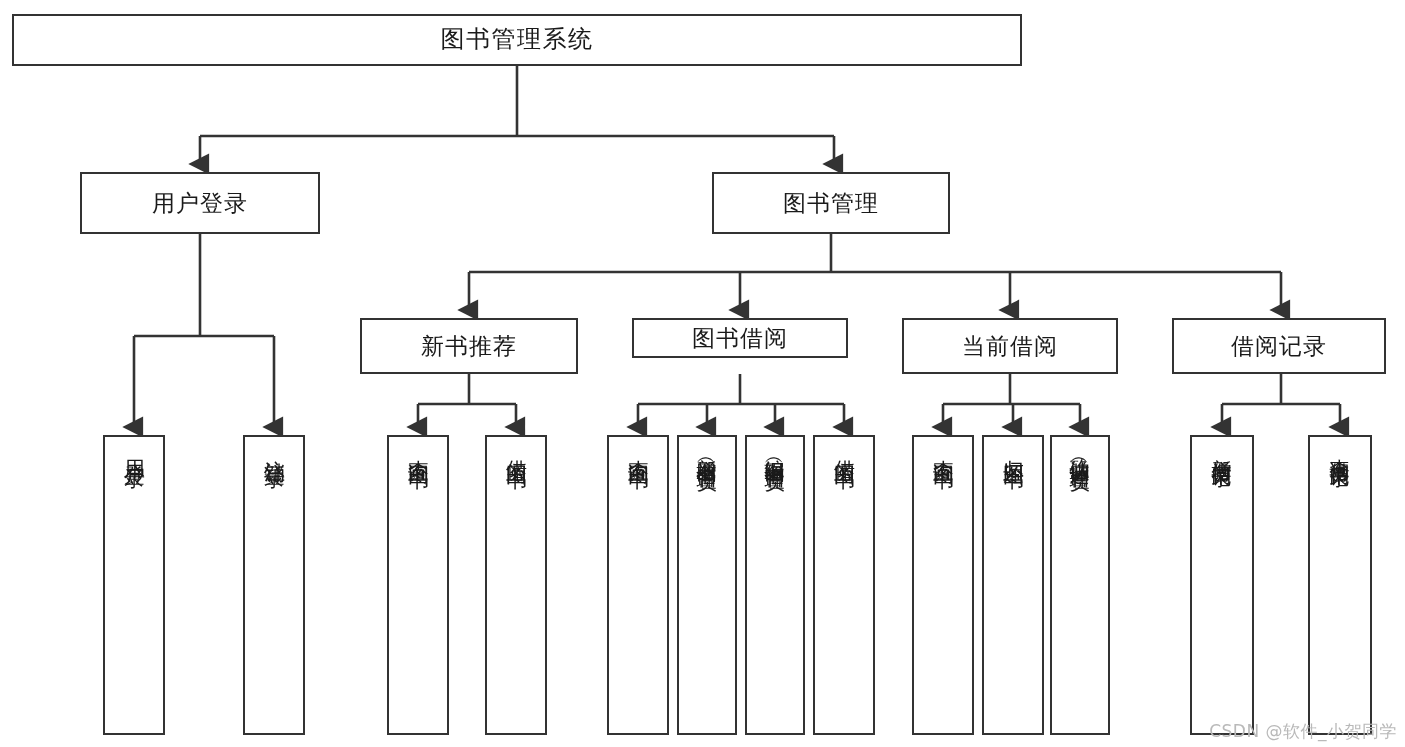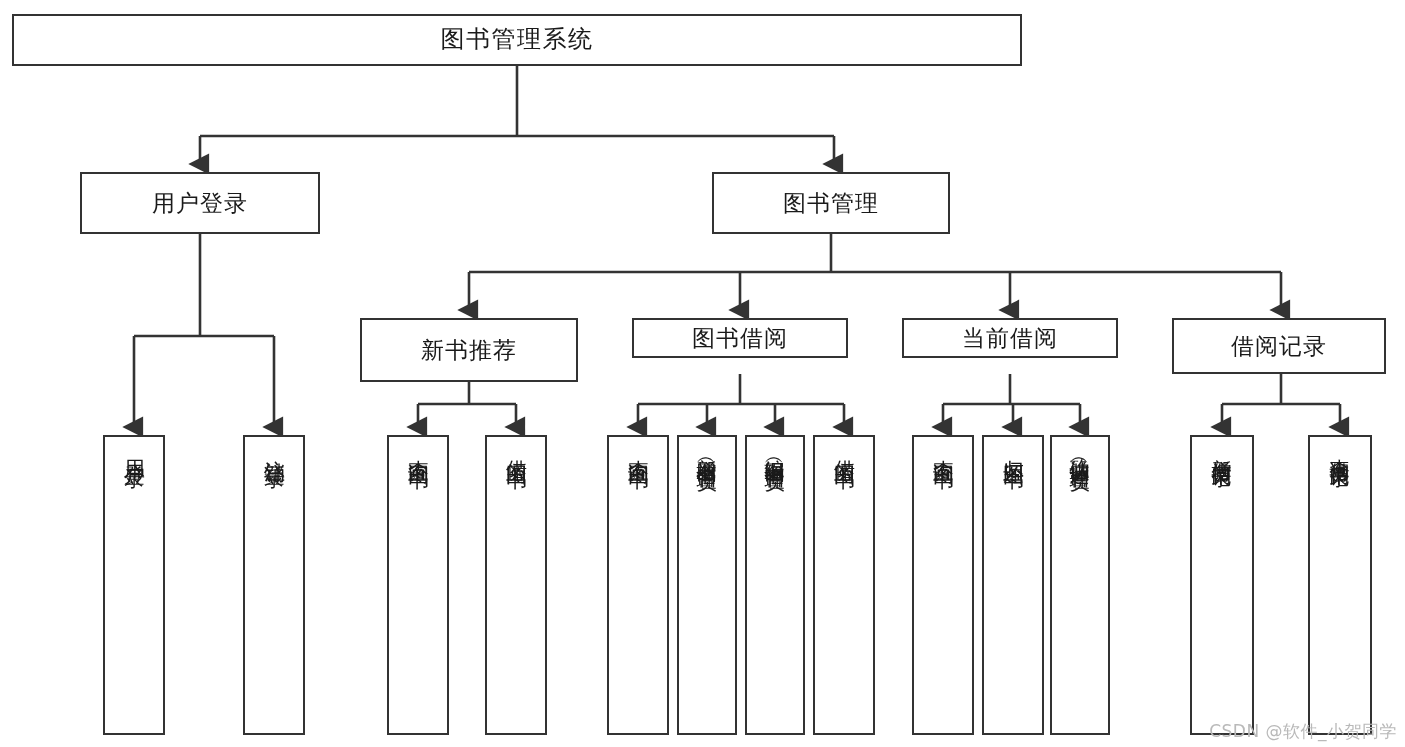--- a/index.html
+++ b/index.html
@@ -138,27 +138,27 @@
     <span class="label">图书管理系统</span>
   </div>
 
   <div class="node horiz" style="left:80px;top:172px;width:240px;height:62px;">
     <span class="label">用户登录</span>
   </div>
   <div class="node horiz" style="left:712px;top:172px;width:238px;height:62px;">
     <span class="label">图书管理</span>
   </div>
 
-  <div class="node horiz" style="left:360px;top:318px;width:218px;height:64px;">
+  <div class="node horiz" style="left:360px;top:318px;width:218px;height:56px;">
     <span class="label">新书推荐</span>
   </div>
   <div class="node horiz" style="left:632px;top:318px;width:216px;height:40px;">
     <span class="label">图书借阅</span>
   </div>
-  <div class="node horiz" style="left:902px;top:318px;width:216px;height:40px;">
+  <div class="node horiz" style="left:902px;top:318px;width:216px;height:56px;">
     <span class="label">当前借阅</span>
   </div>
   <div class="node horiz" style="left:1172px;top:318px;width:214px;height:56px;">
     <span class="label">借阅记录</span>
   </div>
 
   <div class="node vert" style="left:103px;top:435px;width:62px;height:300px;">
     <span class="label">用户登录</span>
   </div>
   <div class="node vert" style="left:243px;top:435px;width:62px;height:300px;">

